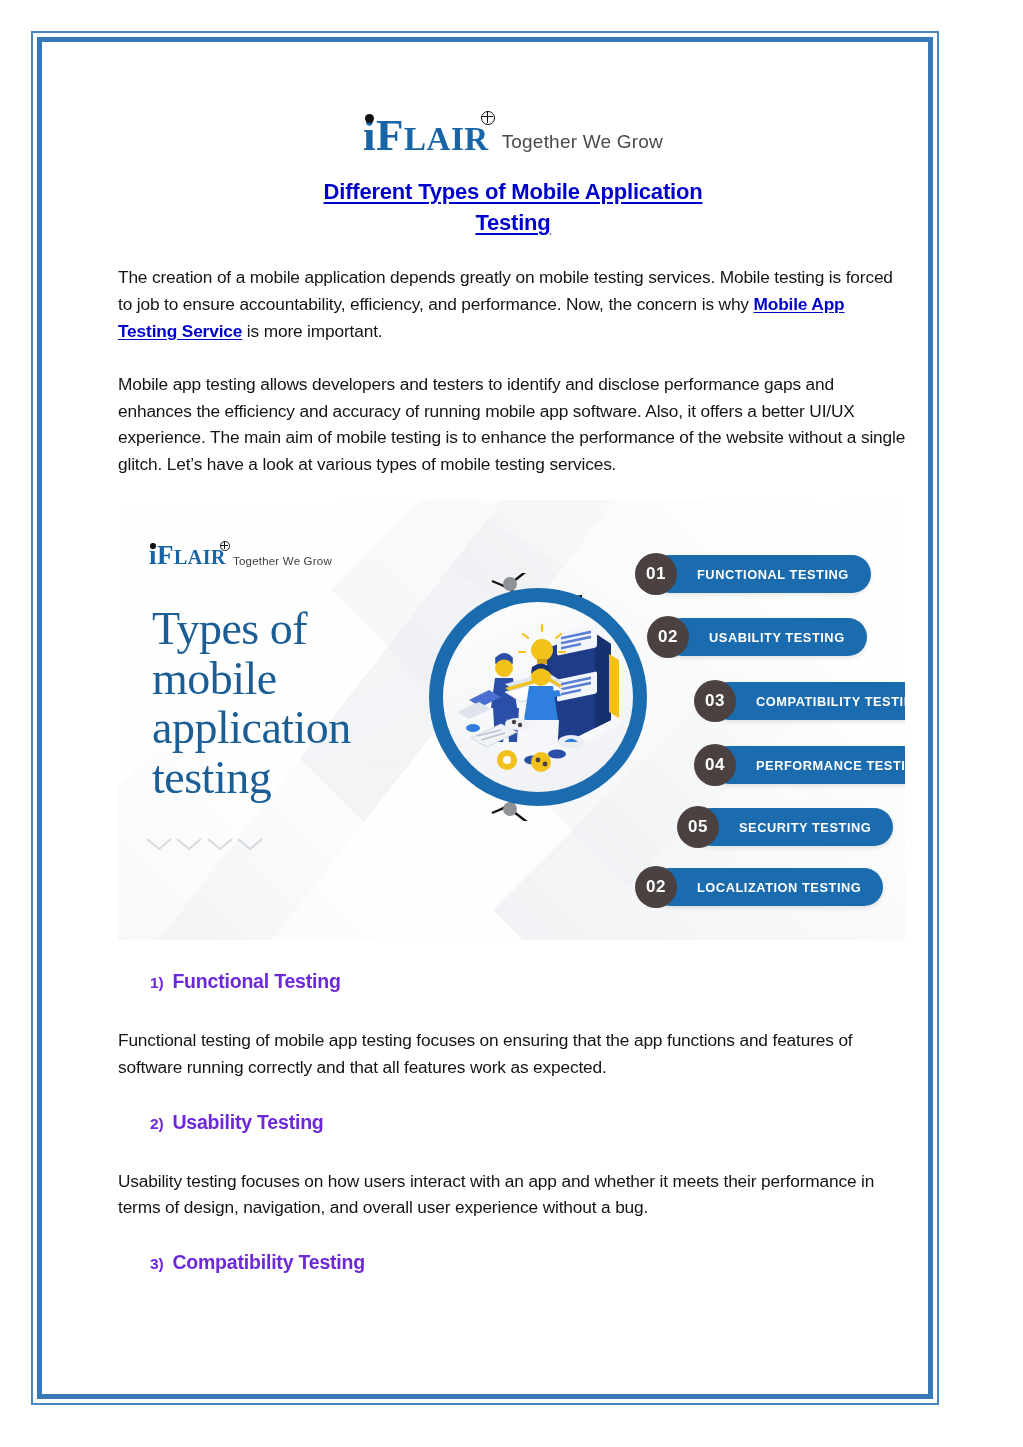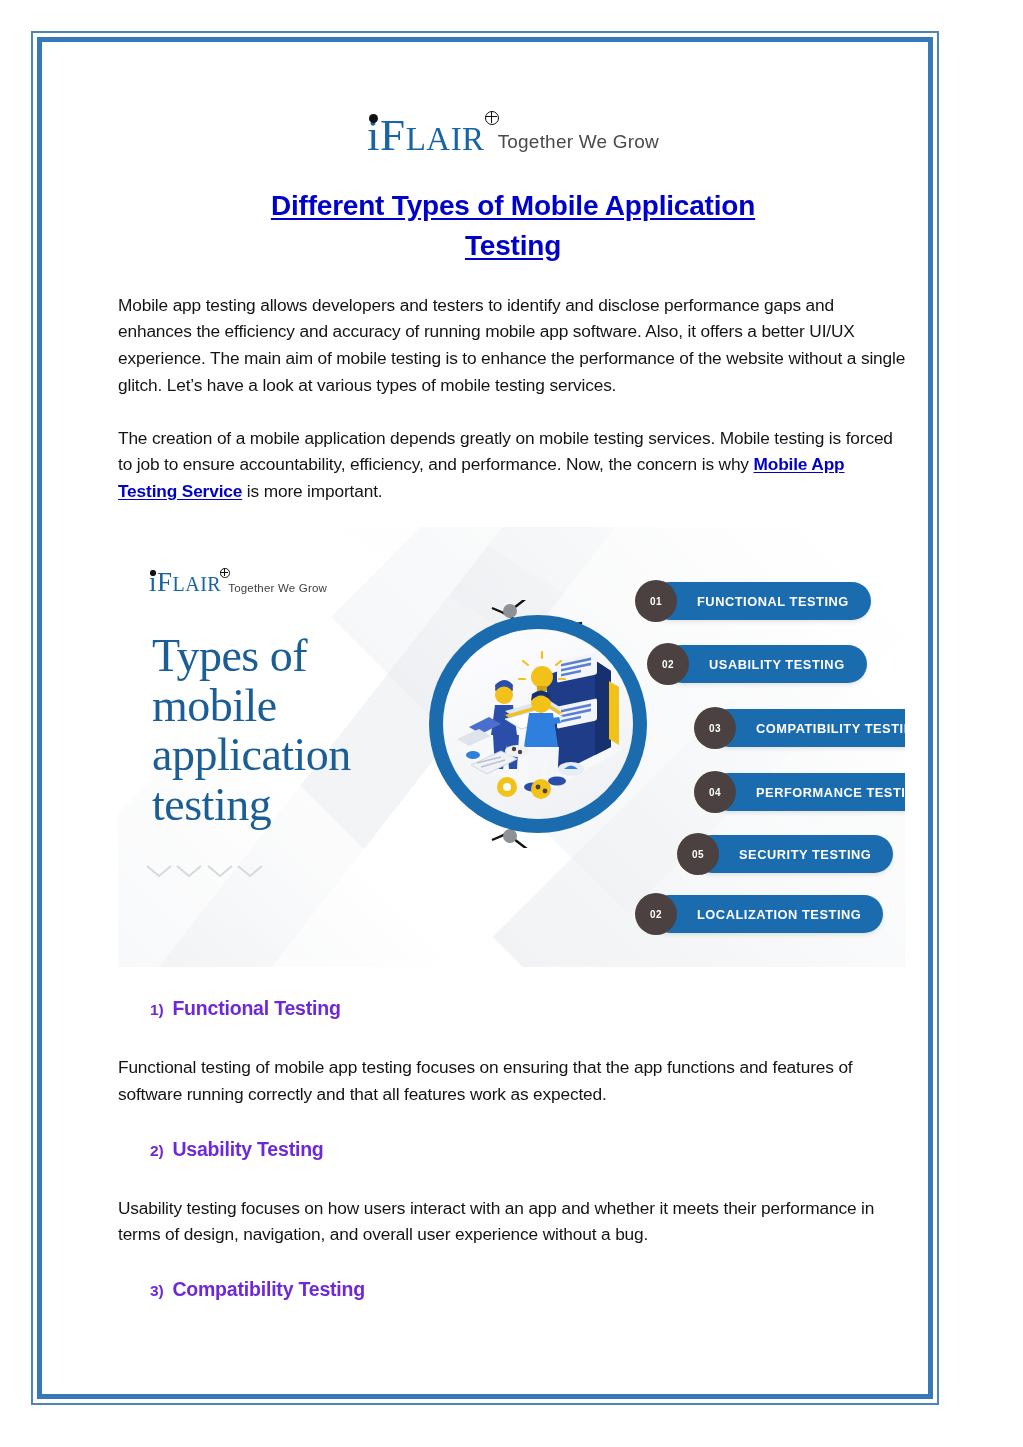--- a/index.html
+++ b/index.html
@@ -6,32 +6,32 @@
   body{width:1023px;height:1447px;position:relative;font-family:"Liberation Sans",sans-serif;overflow:hidden;}
 
   
   .frame-outer{position:absolute;left:31px;top:31px;width:908px;height:1374px;border:2px solid #4A85C0;box-sizing:border-box;}
   .frame-inner{position:absolute;left:37px;top:37px;width:896px;height:1362px;border:5px solid #3778B8;box-sizing:border-box;}
 
   .content{position:absolute;left:118px;top:96px;width:790px;}
 
   
   .logo-wrap{display:flex;justify-content:center;align-items:flex-end;gap:13px;height:62px;}
-  .logo-mark{position:relative;font-family:"Liberation Serif",serif;color:#1764A6;font-weight:400;line-height:1;letter-spacing:.5px;}
+  .logo-mark{position:relative;font-family:"Liberation Serif",serif;color:#1764A6;font-weight:700;line-height:1;letter-spacing:.5px;}
   .logo-i{font-size:45px;position:relative;}
   .logo-i .dot{position:absolute;width:9px;height:9px;border-radius:50%;background:#111;left:2px;top:4px;}
   .logo-rest{font-size:45px;}
   .logo-small{font-size:33px;}
   .logo-globe{position:absolute;width:12px;height:12px;border-radius:50%;border:1.3px solid #111;top:-2px;left:118px;}
   .logo-globe:before{content:"";position:absolute;left:-1.3px;top:4px;width:12px;height:0;border-top:1.3px solid #111;}
   .logo-globe:after{content:"";position:absolute;left:4.5px;top:-1.3px;width:0;height:12px;border-left:1.3px solid #111;}
   .logo-tag{font-size:19px;color:#4a4a4a;padding-bottom:5px;letter-spacing:.2px;margin-top:8px;}
 
   
-  h1.doc-title{font-size:28px;font-weight:700;color:#0000CC;text-align:center;margin:28px 0 0;line-height:1.42;
+  h1.doc-title{font-size:22px;font-weight:700;color:#0000CC;text-align:center;margin:18px 0 0;line-height:1.42;
                font-family:"Liberation Sans",sans-serif;letter-spacing:-.2px;}
   h1.doc-title span{text-decoration:underline;text-underline-offset:3px;}
 
   
   p.body{font-size:17.3px;line-height:1.55;color:#141414;margin:26px 0 0;letter-spacing:-.15px;
          font-family:"Liberation Sans",sans-serif;}
   a.inline-link{color:#0000CC;font-weight:700;text-decoration:underline;text-underline-offset:2px;}
 
   
   .infographic{position:relative;width:787px;height:440px;margin-top:22px;overflow:hidden;
@@ -71,21 +71,21 @@
   .circle-outer{position:absolute;left:311px;top:88px;width:218px;height:218px;border-radius:50%;
     background:#1B6CAF;}
   .circle-inner{position:absolute;left:14px;top:14px;width:190px;height:190px;border-radius:50%;
     background:linear-gradient(160deg,#fdfdfe,#eef0f3);overflow:hidden;}
   .arc{position:absolute;left:296px;top:73px;width:248px;height:248px;}
 
   .pill{position:absolute;height:38px;border-radius:19px;background:#1B6CAF;display:flex;align-items:center;
     color:#fff;font-size:12.8px;font-weight:700;letter-spacing:.55px;box-shadow:0 2px 4px rgba(0,0,0,.10);}
   .pill .lbl{padding-left:46px;padding-right:22px;white-space:nowrap;}
   .badge{position:absolute;left:-16px;top:-2px;width:42px;height:42px;border-radius:50%;background:#4A4140;
-    color:#fff;font-size:10px;font-weight:700;display:flex;align-items:center;justify-content:center;}
+    color:#fff;font-size:17px;font-weight:700;display:flex;align-items:center;justify-content:center;}
 
   
   h2.sec{font-size:19.5px;font-weight:700;color:#6d28d9;margin:30px 0 0 32px;letter-spacing:-.2px;}
   h2.sec .num{font-size:15.5px;font-weight:700;margin-right:9px;}
   p.sec-body{font-size:17.3px;line-height:1.55;color:#141414;margin:34px 0 0;letter-spacing:-.15px;}
 </style>
 </head>
 <body>
 
 <div class="frame-outer"></div>
@@ -99,23 +99,23 @@
       <span class="logo-globe"></span>
     </div>
     <div class="logo-tag">Together We Grow</div>
   </div>
 
   <h1 class="doc-title">
     <span>Different Types of Mobile Application</span><br>
     <span>Testing</span>
   </h1>
 
+  <p class="body"><span>The creation of a mobile application depends greatly on mobile testing services. Mobile testing is forced to job to ensure accountability, efficiency, and performance. Now, the concern is why </span><a class="inline-link" href="#">Mobile App Testing Service</a><span> is more important.</span></p>
+
   <p class="body">Mobile app testing allows developers and testers to identify and disclose performance gaps and enhances the efficiency and accuracy of running mobile app software. Also, it offers a better UI/UX experience. The main aim of mobile testing is to enhance the performance of the website without a single glitch. Let’s have a look at various types of mobile testing services.</p>
-
-  <p class="body"><span>The creation of a mobile application depends greatly on mobile testing services. Mobile testing is forced to job to ensure accountability, efficiency, and performance. Now, the concern is why </span><a class="inline-link" href="#">Mobile App Testing Service</a><span> is more important.</span></p>
 
   <div class="infographic">
     <div class="facets"></div>
     <div class="facet-a"></div>
     <div class="facet-b"></div>
     <div class="facet-c"></div>
 
     <div class="ig-logo">
       <div class="logo-mark">
         <span class="logo-i"><span class="dot"></span><span>i</span></span><span class="logo-rest">F</span><span class="logo-small">LAIR</span>

